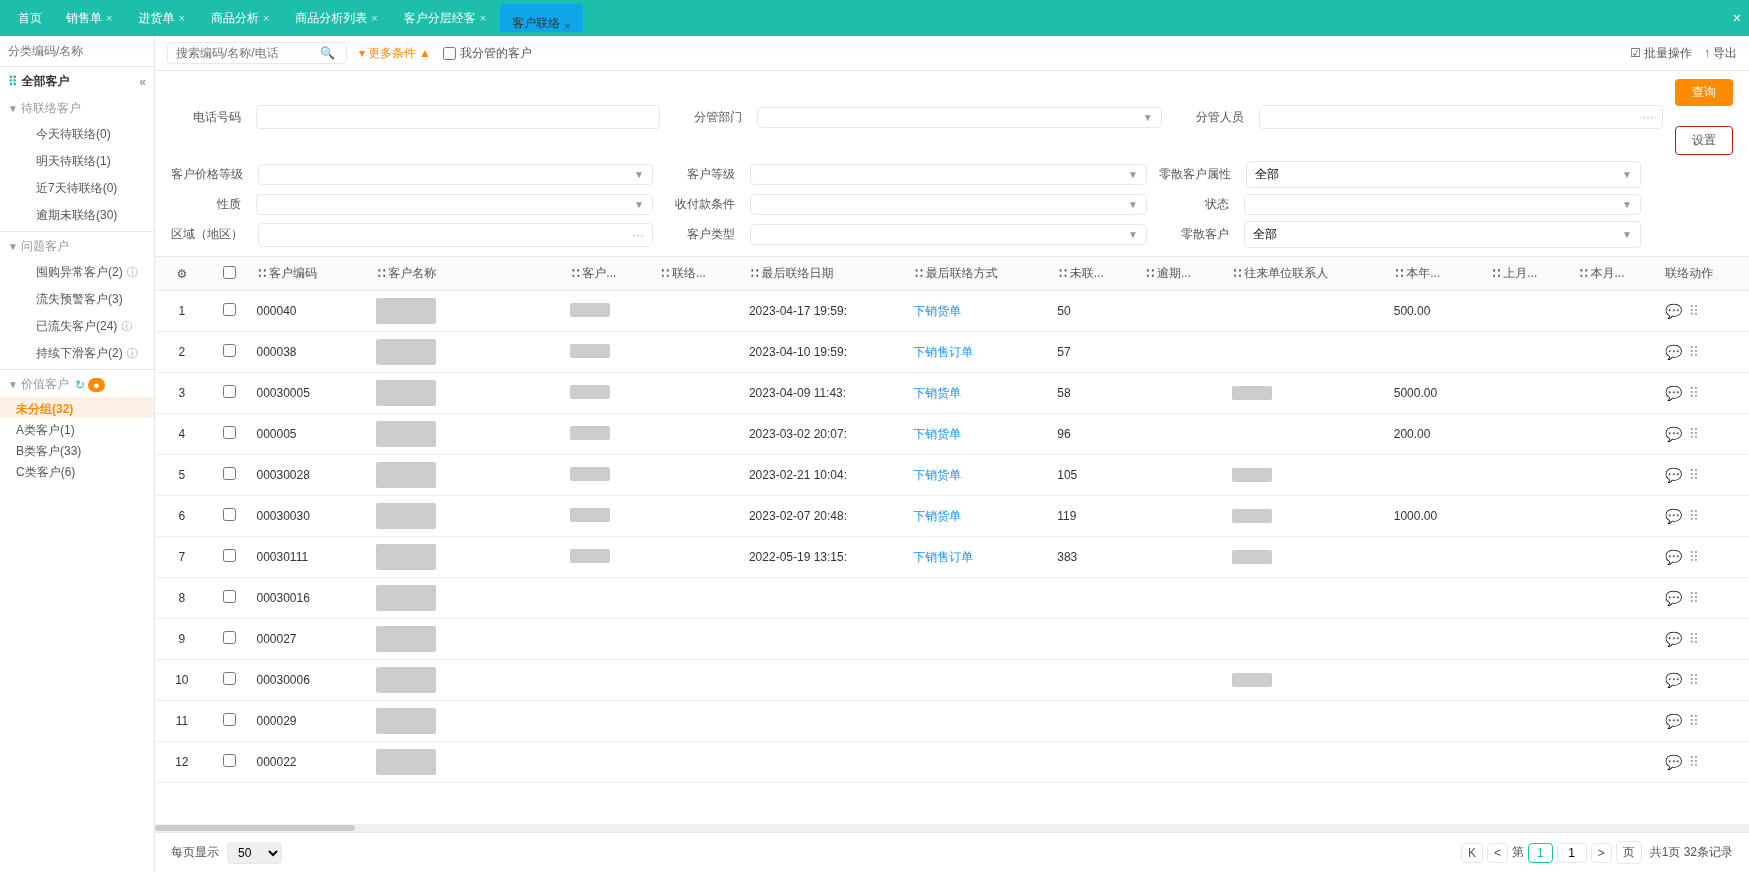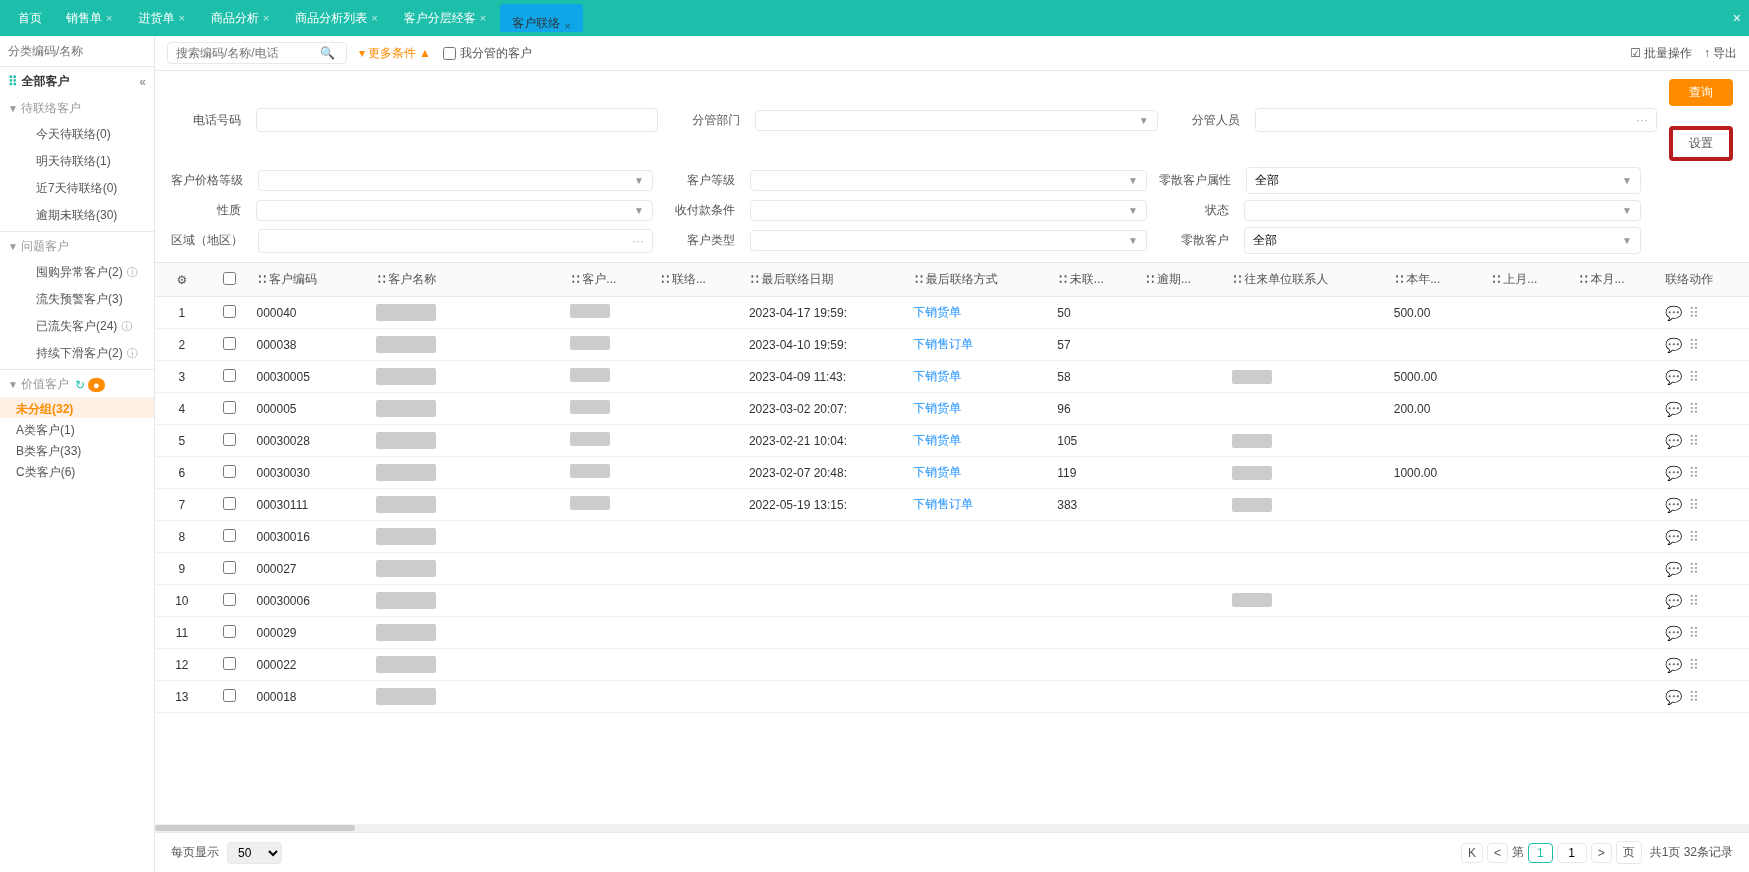--- a/index.html
+++ b/index.html
@@ -234,21 +234,21 @@
       color: white;
       border: none;
       border-radius: 4px;
       padding: 5px 16px;
       cursor: pointer;
       white-space: nowrap;
     }
     .btn-reset {
       background: white;
       color: #555;
-      border: 4px solid #b91c1c;
+      border: 1px solid #b91c1c;
       border-radius: 4px;
       padding: 5px 16px;
       cursor: pointer;
       white-space: nowrap;
     }
 
     
     .table-wrapper {
       flex: 1;
       overflow: auto;
@@ -285,21 +285,21 @@
       white-space: nowrap;
     }
     tbody td.center { text-align: center; }
     .blurred-text {
       display: inline-block;
       background: #ccc;
       border-radius: 2px;
       color: transparent;
       user-select: none;
       min-width: 60px;
-      height: 17px;
+      height: 26px;
     }
     .blurred-text-sm {
       display: inline-block;
       background: #ccc;
       border-radius: 2px;
       color: transparent;
       user-select: none;
       min-width: 40px;
       height: 14px;
     }
@@ -965,42 +965,20 @@
               <td class="col-thisyear"></td>
               <td class="col-lastmonth"></td>
               <td class="col-thismonth"></td>
               <td class="col-action">
       <div class="action-icons">
         <span class="action-icon">💬</span>
         <span class="action-icon">⠿</span>
       </div>
     </td>
             </tr>
-            <tr>
-              <td class="center col-no">13</td>
-              <td class="center col-check"><input type="checkbox" style=""></td>
-              <td class="col-code">000018</td>
-              <td class="col-name"><span class="blurred-text">客户十三</span></td>
-              <td class="col-type"></td>
-              <td class="col-contact"></td>
-              <td class="col-lastdate"></td>
-              <td class="col-lastway"><span class="link-text"></span></td>
-              <td class="col-nocontact"></td>
-              <td class="col-overdue"></td>
-              <td class="col-person"></td>
-              <td class="col-thisyear"></td>
-              <td class="col-lastmonth"></td>
-              <td class="col-thismonth"></td>
-              <td class="col-action">
-      <div class="action-icons">
-        <span class="action-icon">💬</span>
-        <span class="action-icon">⠿</span>
-      </div>
-    </td>
-            </tr>
           </tbody>
       </table>
     </div>
 
     <div class="scroll-bar-area">
       <div class="scroll-thumb"></div>
     </div>
 
     <div class="table-footer">
       <span class="per-page-label">每页显示</span>

